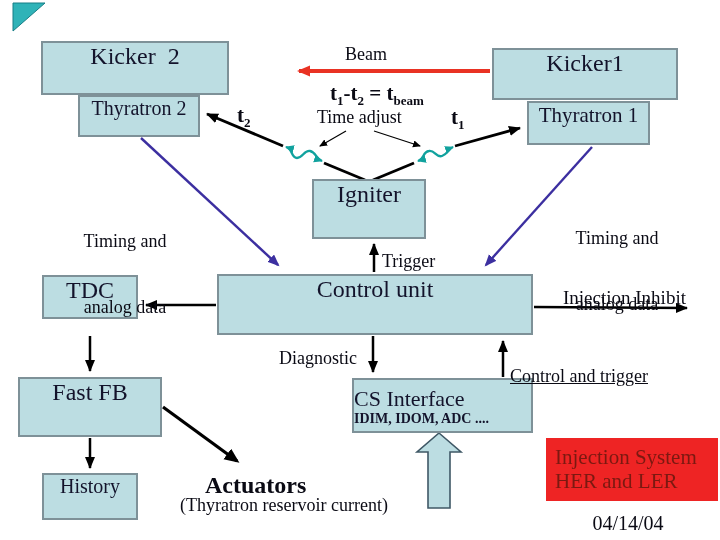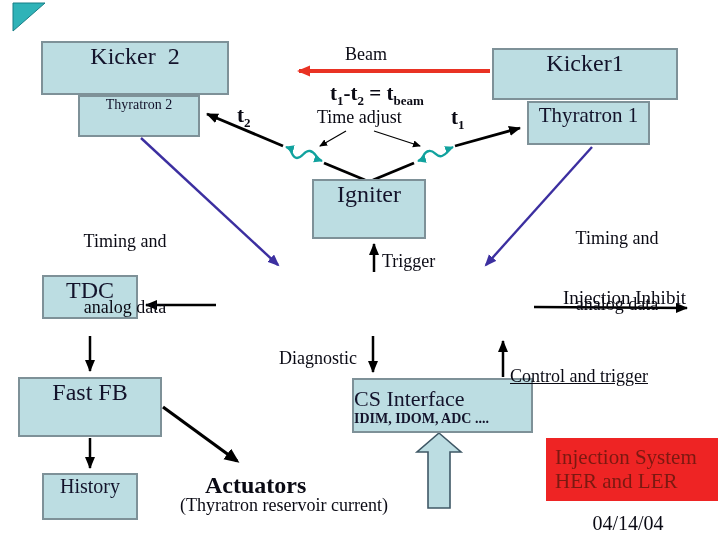--- a/index.html
+++ b/index.html
@@ -72,31 +72,34 @@
     <line x1="90" y1="336" x2="90" y2="371" stroke="#000" stroke-width="2.5" marker-end="url(#aB)"></line>
     <line x1="90" y1="438" x2="90" y2="468" stroke="#000" stroke-width="2.5" marker-end="url(#aB)"></line>
     <line x1="163" y1="407" x2="237" y2="461" stroke="#000" stroke-width="3.2" marker-end="url(#aG)"></line>
 
     <polygon points="439,433 461,452 450,452 450,508 428,508 428,452 417,452" fill="#bcdde2" stroke="#3f5866" stroke-width="1.6"></polygon>
   </svg>
 
   <div class="node" style="left:41px;top:41px;width:188px;height:54px;font-size:24px;">
     <span>Kicker  2</span>
   </div>
-  <div class="node" style="left:78px;top:95px;width:122px;height:42px;font-size:14px;font-family:Liberation Serif, serif;">
+  <div class="node" style="left:78px;top:95px;width:122px;height:42px;font-size:20px;font-family:Liberation Serif, serif;">
     <span>Thyratron 2</span>
   </div>
   <div class="node" style="left:492px;top:48px;width:186px;height:52px;font-size:24px;">
     <span>Kicker1</span>
   </div>
   <div class="node" style="left:527px;top:101px;width:123px;height:44px;font-size:21px;font-family:Liberation Serif, serif;">
     <span>Thyratron 1</span>
   </div>
   <div class="node" style="left:312px;top:179px;width:114px;height:60px;font-size:24px;">
     <span>Igniter</span>
+  </div>
+  <div class="node" style="left:217px;top:274px;width:316px;height:61px;font-size:24px;">
+    <span>Control unit</span>
   </div>
   <div class="node" style="left:42px;top:275px;width:96px;height:44px;font-size:24px;">
     <span>TDC</span>
   </div>
   <div class="node" style="left:18px;top:377px;width:144px;height:60px;font-size:24px;">
     <span>Fast FB</span>
   </div>
   <div class="node" style="left:42px;top:473px;width:96px;height:47px;font-size:20px;">
     <span>History</span>
   </div>

